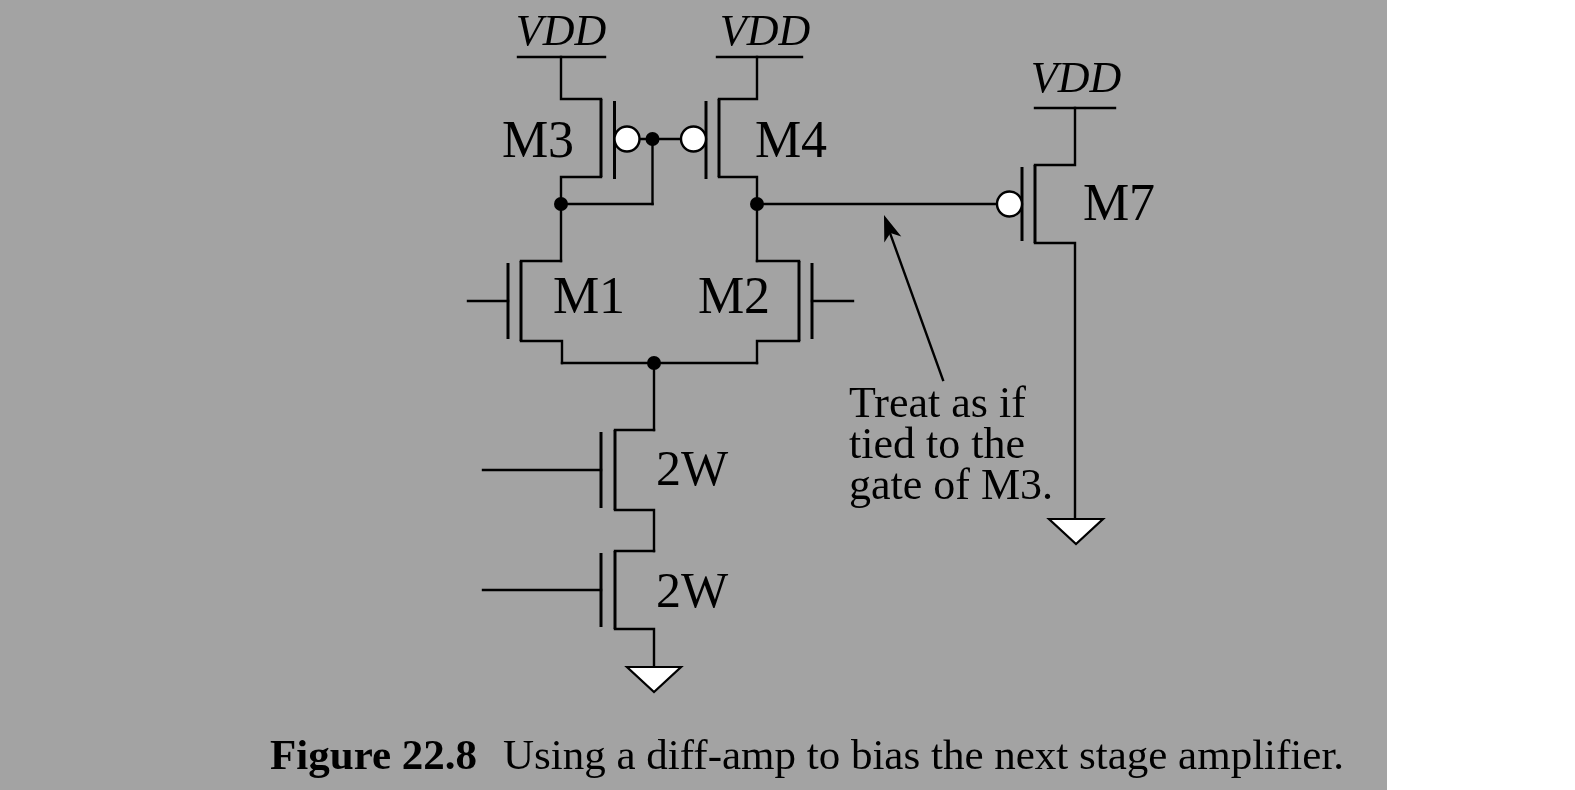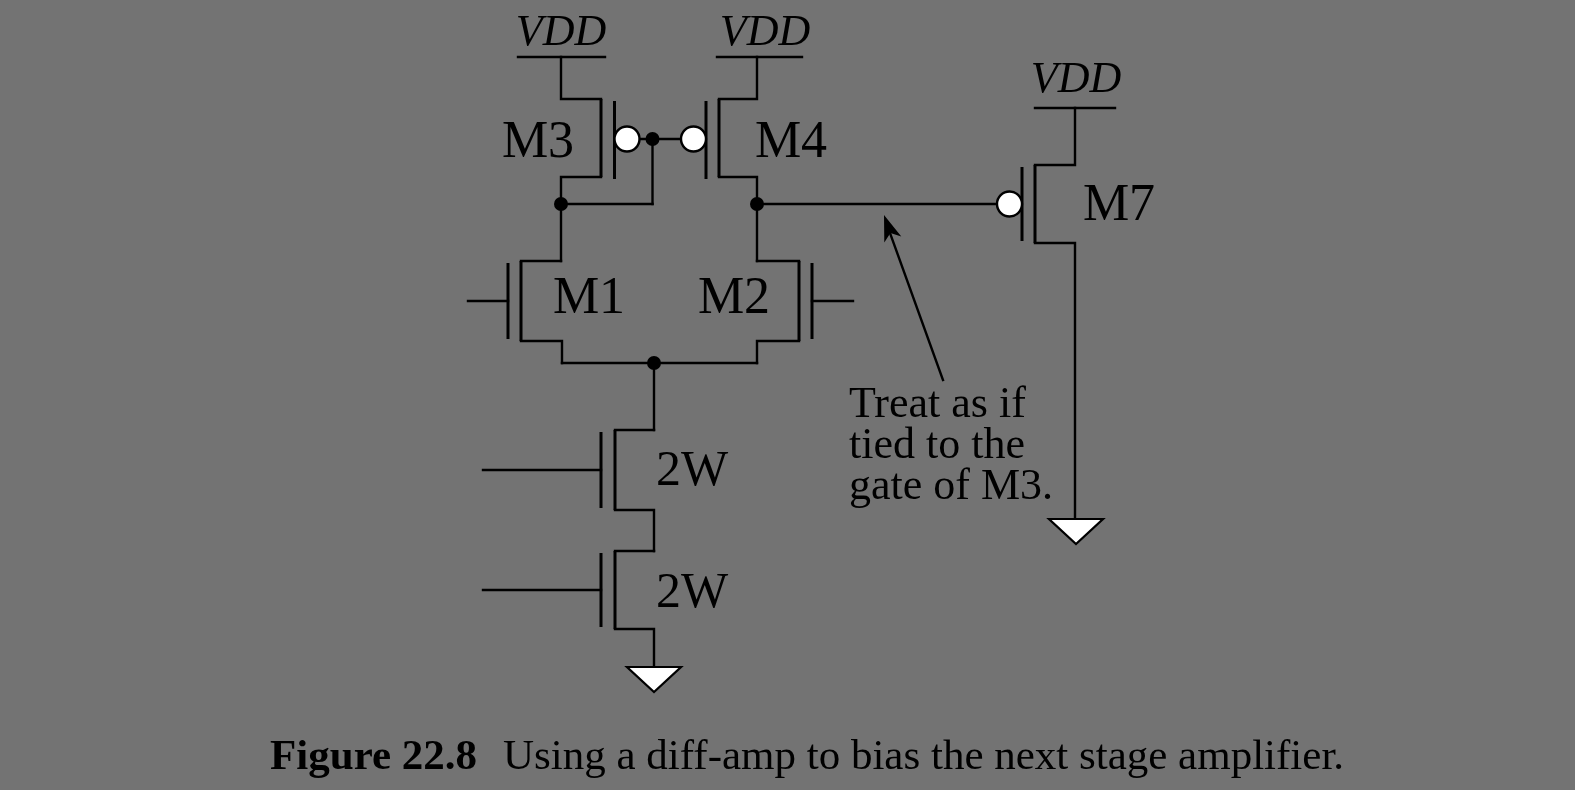--- a/index.html
+++ b/index.html
@@ -1,16 +1,16 @@
 <!DOCTYPE html>
 <html><head>
 <meta charset="utf-8">
 <style>
   html,body{margin:0;padding:0;background:#ffffff;}
-  .page{width:1575px;height:790px;background:#737373;position:relative;overflow:hidden;}
+  .page{width:1387px;height:790px;background:#a3a3a3;position:relative;overflow:hidden;}
   svg{display:block;}
   .wire{stroke:#000;stroke-width:2.4;fill:none;stroke-linecap:square;}
   .bar{stroke:#000;stroke-width:3;fill:none;stroke-linecap:butt;}
   .bubble{stroke:#000;stroke-width:2.4;fill:#fff;}
   .dot{fill:#000;stroke:none;}
   .gnd{stroke:#000;stroke-width:2.2;fill:#fff;stroke-linejoin:miter;}
   .ahead{fill:#000;stroke:none;}
   text{fill:#000;font-family:"Liberation Serif","DejaVu Serif",serif;}
   .tlabel{font-size:52px;}
   .wlabel{font-size:50px;}

